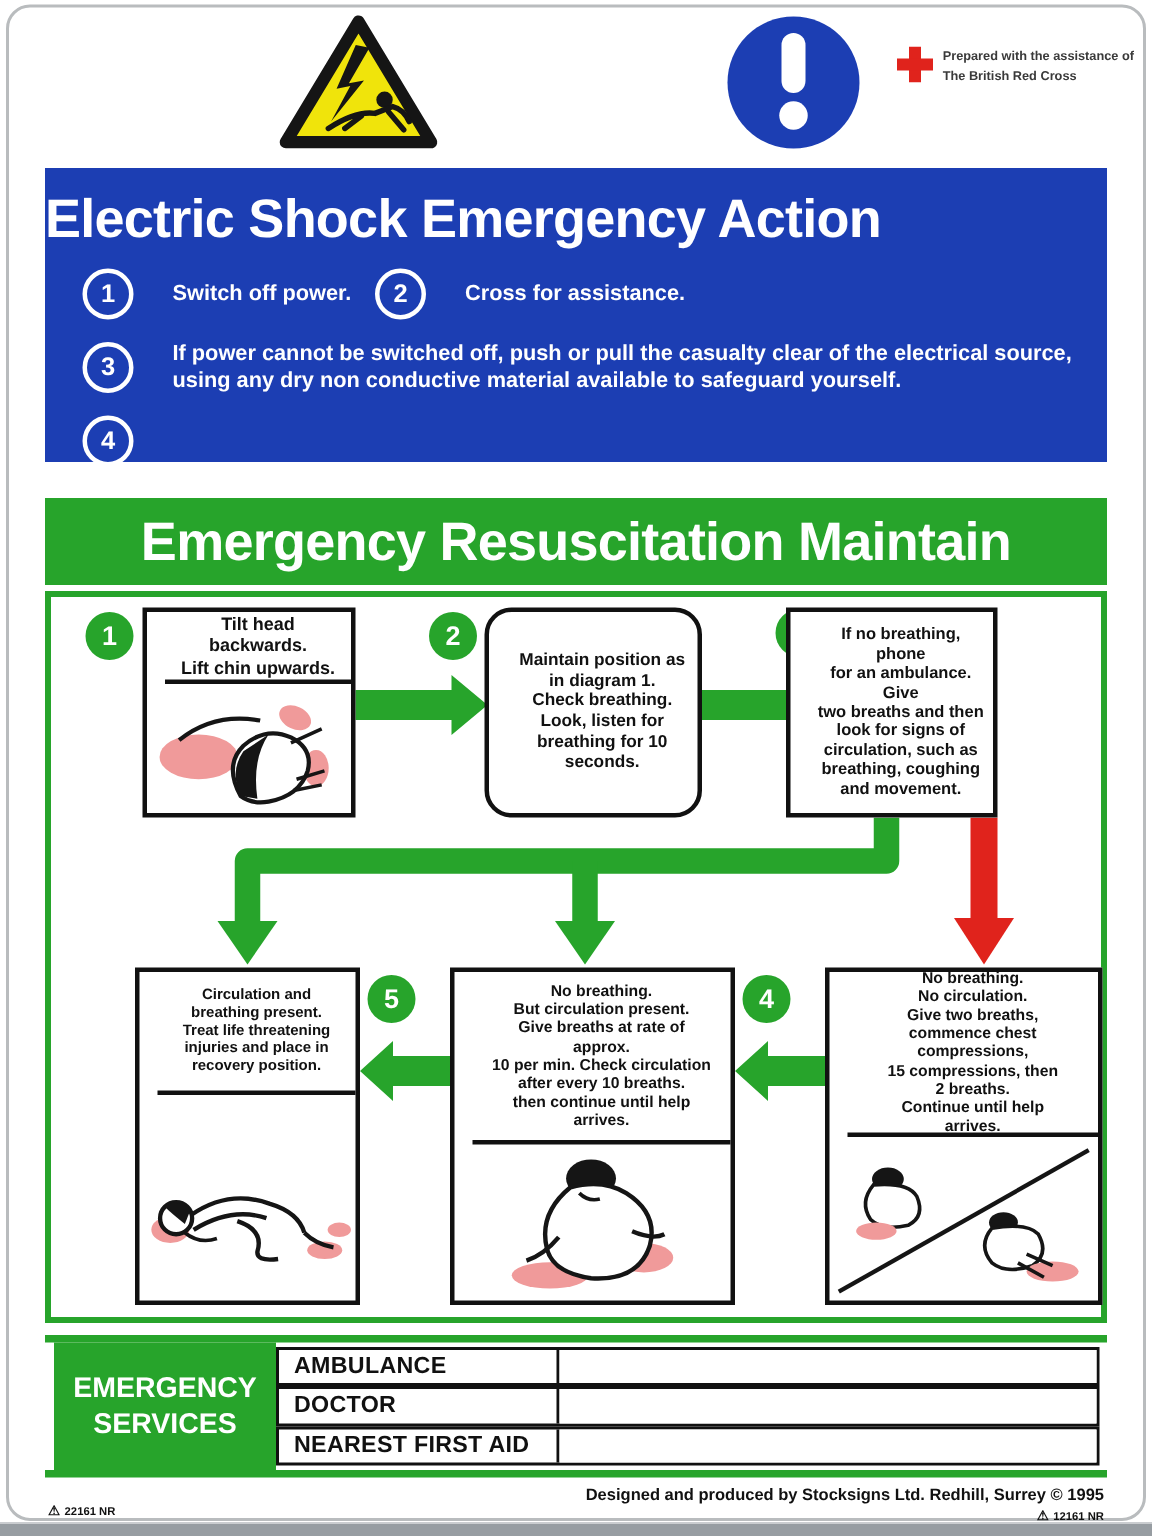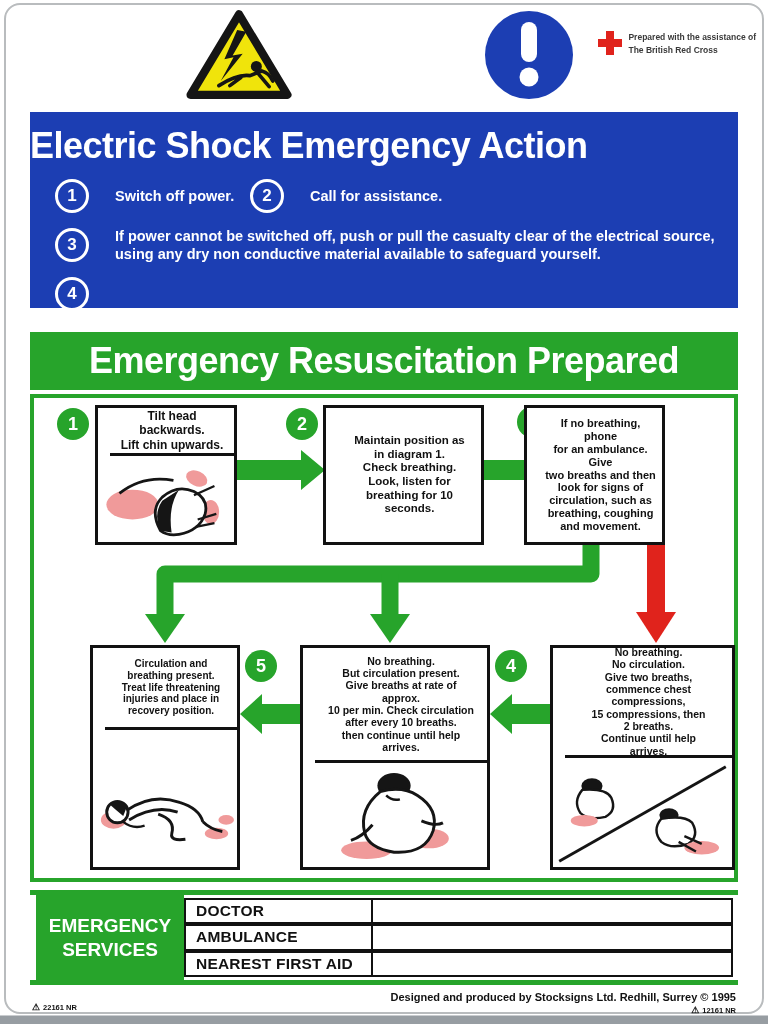--- a/index.html
+++ b/index.html
@@ -91,35 +91,35 @@
 
   <div class="blue-panel">
     <div class="bp-title">Electric Shock Emergency Action</div>
     <div class="bp-row">
       <div class="bp-pair1">
         <div class="bstep-badge">1</div>
         <div class="bp-text">Switch off power.</div>
       </div>
       <div class="bp-pair2">
         <div class="bstep-badge">2</div>
-        <div class="bp-text">Call for assistance.</div>
+        <div class="bp-text">Cross for assistance.</div>
       </div>
     </div>
     <div class="bp-row bp-row3">
       <div class="bstep-badge">3</div>
       <div class="bp-text">If power cannot be switched off, push or pull the casualty clear of the electrical source,
 using any dry non conductive material available to safeguard yourself.</div>
     </div>
     <div class="bp-row bp-row3">
       <div class="bstep-badge">4</div>
     </div>
   </div>
 
   <div class="green-banner">
-    <span>Emergency Resuscitation Prepared</span>
+    <span>Emergency Resuscitation Maintain</span>
   </div>
 
   <div class="flow">
 
     <svg class="arrows" viewBox="0 0 700 480">
 
       <path d="M201,62 H267 V52 L291,72 L267,92 V82 H201 Z" fill="#27a42b"></path>
 
       <path d="M434,62 H494 V52 L518,72 L494,92 V82 H434 Z" fill="#27a42b"></path>
 
@@ -150,21 +150,21 @@
           <ellipse cx="103" cy="22" rx="12" ry="8" fill="#f09a9a" transform="rotate(25 103 22)"></ellipse>
           <ellipse cx="118" cy="58" rx="9" ry="13" fill="#f09a9a"></ellipse>
           <path d="M20,38 Q45,18 78,24" fill="none" stroke="#151515" stroke-width="3"></path>
           <path d="M64,78 Q52,56 66,42 Q82,28 100,36 Q116,44 112,60 Q106,78 84,82 Q72,84 64,78 Z" fill="#fff" stroke="#151515" stroke-width="3"></path>
           <path d="M64,78 Q56,60 66,46 L84,34 Q72,52 76,80 Z" fill="#151515"></path>
           <path d="M100,40 L122,30 M104,66 L124,60 M102,74 L122,70" stroke="#151515" stroke-width="2.5" fill="none"></path>
         </svg>
       </div>
     </div>
 
-    <div class="fbox" style="left:289px;top:7px;width:161px;height:140px;">
+    <div class="fbox" style="left:289px;top:7px;width:145px;height:140px;border-radius:18px;">
       <div class="ftext" style="flex:1;font-size:11.5px;">Maintain position as
 in diagram 1.
 Check breathing.
 Look, listen for
 breathing for 10
 seconds.</div>
     </div>
 
     <div class="fbox" style="left:490px;top:7px;width:141px;height:140px;">
       <div class="ftext" style="flex:1;font-size:11px;">If no breathing, phone
@@ -240,25 +240,25 @@
         </svg>
       </div>
     </div>
   </div>
 
   <div class="es-table">
     <div class="es-header">EMERGENCY
 SERVICES</div>
     <div class="es-rows">
       <div class="es-row">
+        <div class="es-label">AMBULANCE</div>
+        <div class="es-value"></div>
+      </div>
+      <div class="es-row">
         <div class="es-label">DOCTOR</div>
-        <div class="es-value"></div>
-      </div>
-      <div class="es-row">
-        <div class="es-label">AMBULANCE</div>
         <div class="es-value"></div>
       </div>
       <div class="es-row">
         <div class="es-label">NEAREST FIRST AID</div>
         <div class="es-value"></div>
       </div>
     </div>
   </div>
 
   <div class="foot-credit">Designed and produced by Stocksigns Ltd. Redhill, Surrey  © 1995</div>

